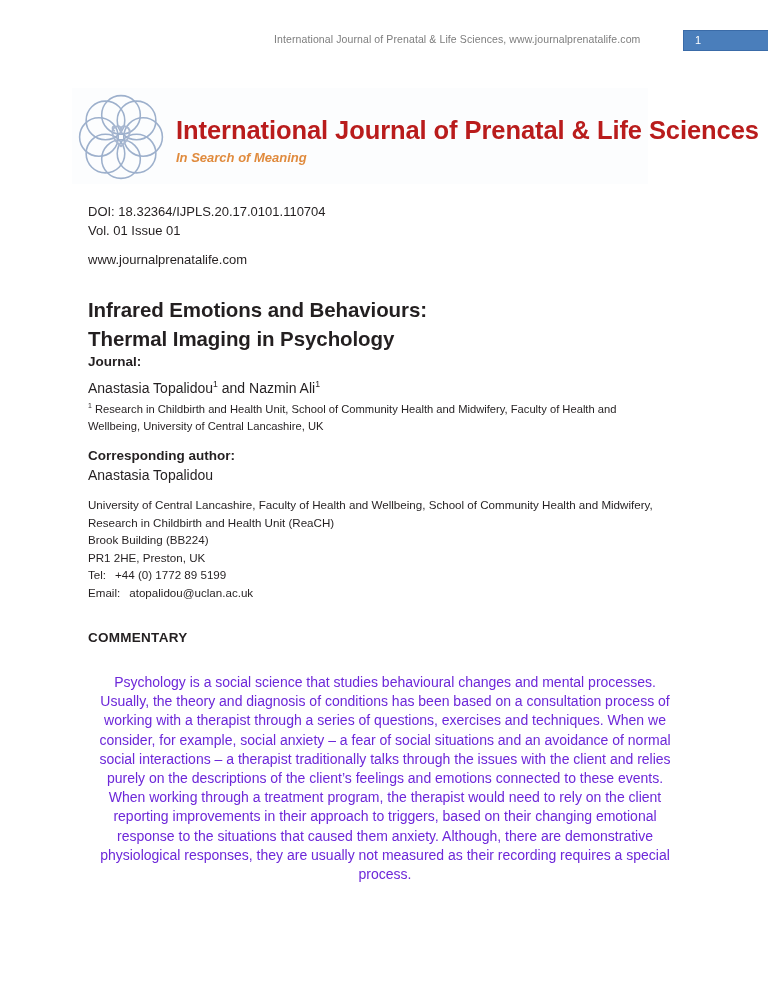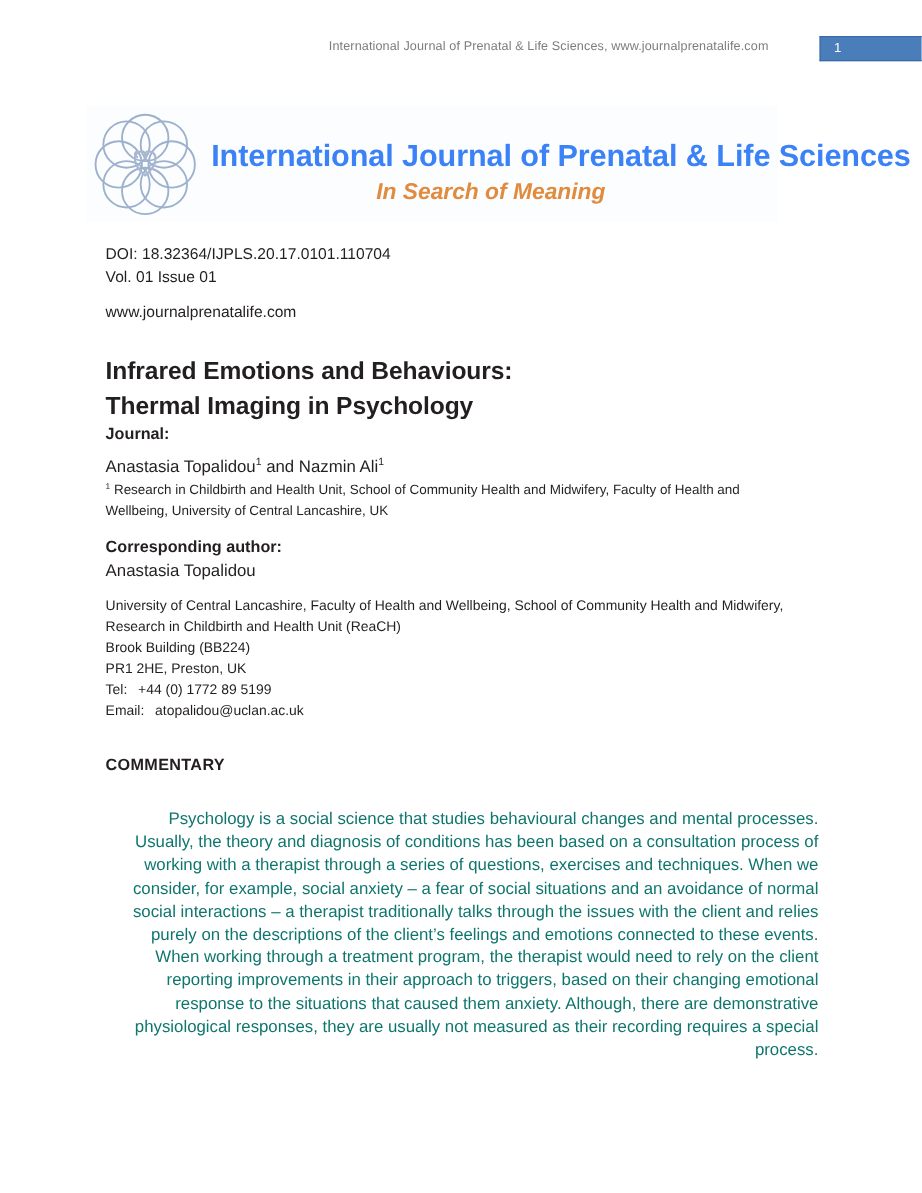--- a/index.html
+++ b/index.html
@@ -68,31 +68,31 @@
     top: 3px;
     width: 92px;
     height: 92px;
   }
   .masthead-title {
     position: absolute;
     left: 104px;
     top: 28px;
     font-size: 25.5px;
     font-weight: bold;
-    color: #3b82f6;
+    color: #b91c1c;
     letter-spacing: -0.003em;
     white-space: nowrap;
   }
   .masthead-tagline {
     position: absolute;
     left: 104px;
     top: 62px;
     width: 466px;
-    text-align: center;
-    font-size: 19px;
+    text-align: left;
+    font-size: 13px;
     font-weight: bold;
     font-style: italic;
     color: #e08b3e;
     white-space: nowrap;
   }
 
   
   .meta-block {
     position: absolute;
     left: 88px;
@@ -194,22 +194,22 @@
     font-weight: bold;
     letter-spacing: 0.02em;
   }
   .body-paragraph {
     position: absolute;
     left: 88px;
     top: 659px;
     width: 594px;
     font-size: 14px;
     line-height: 19.2px;
-    color: #0f766e;
-    text-align: right;
+    color: #6d28d9;
+    text-align: center;
   }
 </style>
 </head>
 <body>
 
 <div class="page-header">
   <div class="page-header-text">International Journal of Prenatal &amp; Life Sciences, www.journalprenatalife.com</div>
   <div class="page-number-badge">
     <span>1</span>
   </div>

